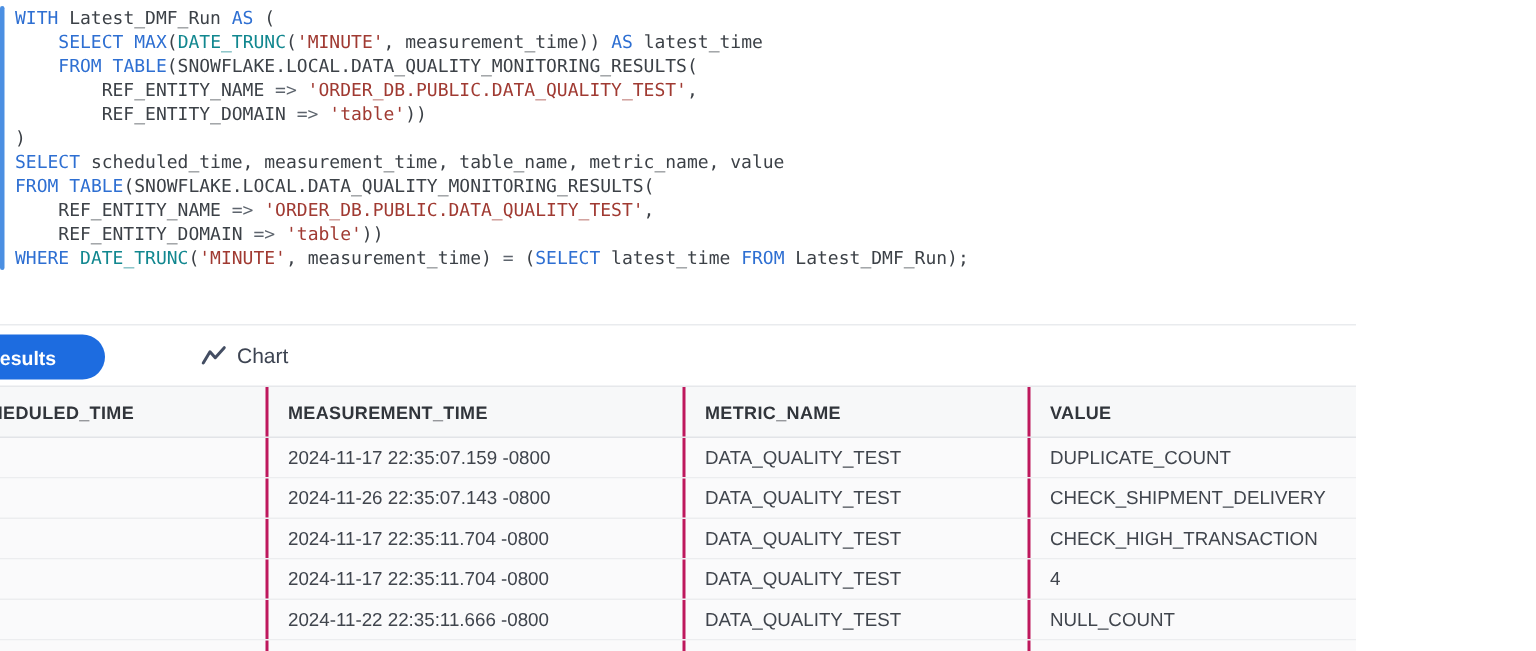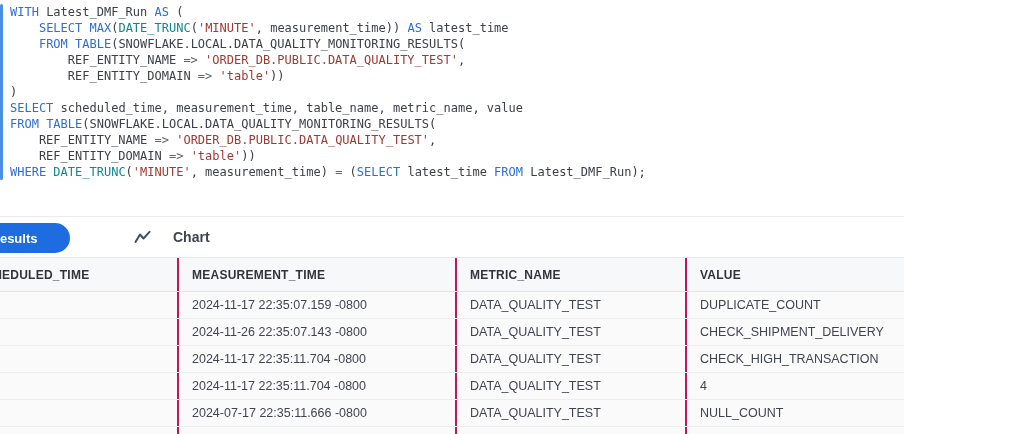--- a/index.html
+++ b/index.html
@@ -18,22 +18,22 @@
   .tok-id{color:#3c4147;}
   .tok-op{color:#5d646d;}
 
   
   .tabbar{position:absolute;left:0;top:216px;width:100%;height:42px;background:#ffffff;
           border-top:1px solid #e9ebee;border-bottom:1px solid #e6e8eb;box-sizing:border-box;}
   .pill{position:absolute;left:-42px;top:6px;height:30px;min-width:112px;border:none;
         background:#1d6ce0;color:#ffffff;border-radius:16px;font-family:"Liberation Sans",sans-serif;
         font-size:13px;font-weight:700;display:flex;align-items:center;justify-content:center;
         padding:0 22px;box-sizing:border-box;cursor:pointer;}
-  .chart-tab{position:absolute;left:134px;top:0;height:100%;display:flex;align-items:center;gap:22px;
-             cursor:pointer;color:#3d4452;font-size:14px;font-weight:700;}
+  .chart-tab{position:absolute;left:134px;top:0;height:100%;display:flex;align-items:center;gap:7px;
+             cursor:pointer;color:#3d4452;font-size:14px;font-weight:400;}
   .chart-tab svg{display:block;}
 
   
   .table-wrap{position:absolute;left:-37px;top:258px;width:1061px;background:#fafafb;}
   .trow{display:grid;grid-template-columns:214px 278px 230px 267px 1fr;}
   .trow > div + div{border-left:2px solid #be185d;}
   .thead .trow{background:#f7f8f9;border-bottom:1px solid #e2e4e8;}
   .hcell{height:33px;display:flex;align-items:center;padding:0 13px;
          font-size:12px;font-weight:700;color:#31353b;letter-spacing:.02em;white-space:nowrap;box-sizing:border-box;}
   .tbody .trow{border-bottom:1px solid #ecedef;background:#fafafb;}
@@ -94,21 +94,21 @@
           <div class="tcell">4</div>
         </div>
         <div class="trow">
           <div class="tcell"></div>
           <div class="tcell">2024-11-17 22:35:11.704 -0800</div>
           <div class="tcell">DATA_QUALITY_TEST</div>
           <div class="tcell">4</div>
         </div>
         <div class="trow">
           <div class="tcell"></div>
-          <div class="tcell">2024-07-17 22:35:11.666 -0800</div>
+          <div class="tcell">2024-11-22 22:35:11.666 -0800</div>
           <div class="tcell">DATA_QUALITY_TEST</div>
           <div class="tcell">NULL_COUNT</div>
           <div class="tcell">2</div>
         </div>
         <div class="trow">
           <div class="tcell"></div>
           <div class="tcell"></div>
           <div class="tcell"></div>
           <div class="tcell"></div>
           <div class="tcell"></div>

